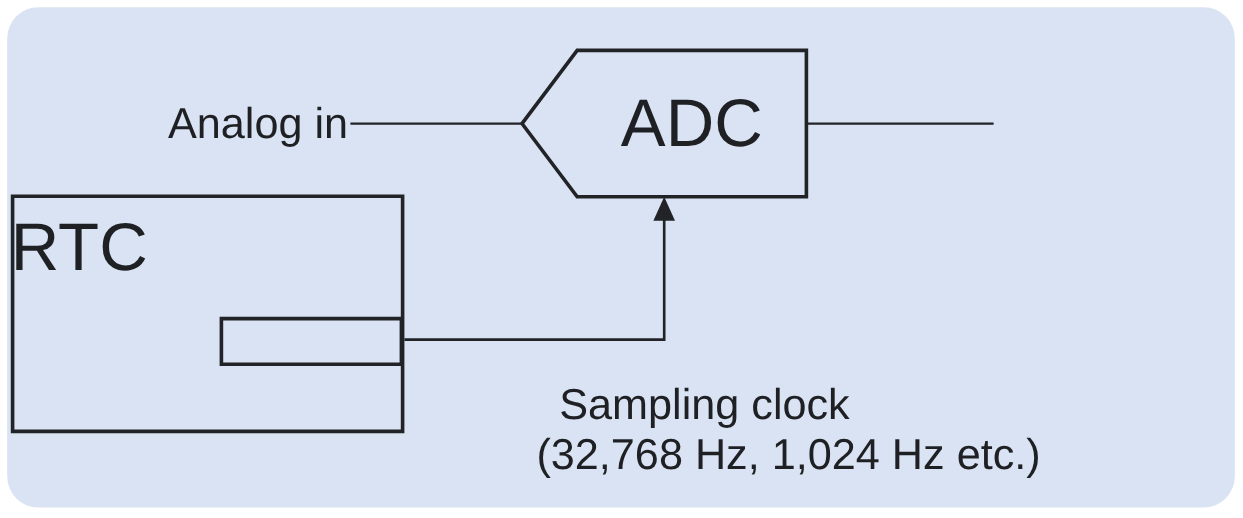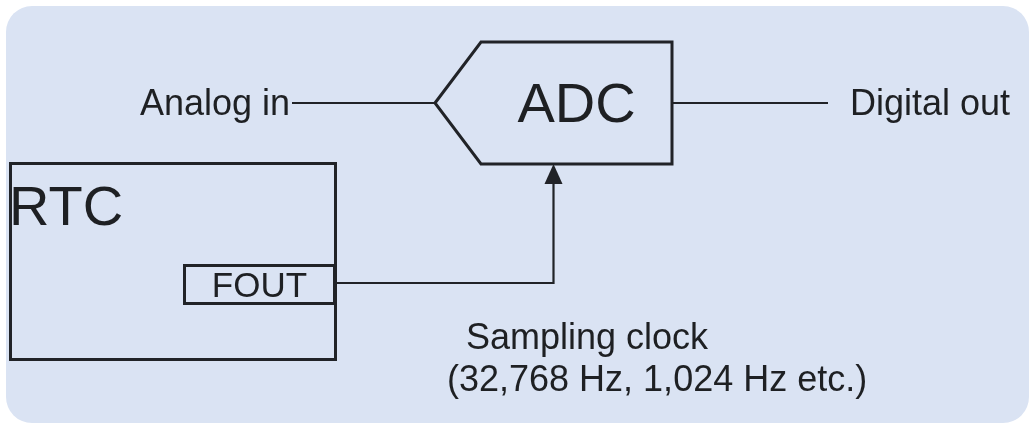--- a/index.html
+++ b/index.html
@@ -64,25 +64,23 @@
 
     <rect x="184.5" y="265.5" width="150" height="38" fill="none" stroke="#212327" stroke-width="3"></rect>
 
     <path d="M337,283 H553.5 V182" fill="none" stroke="#212327" stroke-width="2.2"></path>
 
     <polygon points="553.5,164 562.5,184 544.5,184" fill="#212327"></polygon>
   </svg>
 
   <div class="lbl lbl-analog">Analog in</div>
 
-  <div class="lbl lbl-digital">Digital out</div>
 
   <div class="lbl lbl-adc">ADC</div>
 
   <div class="lbl lbl-rtc">RTC</div>
 
-  <div class="lbl lbl-fout">FOUT</div>
 
   <div class="lbl lbl-samp1">Sampling clock</div>
 
   <div class="lbl lbl-samp2">(32,768 Hz, 1,024 Hz etc.)</div>
 
 </div>
 
 </body></html>

